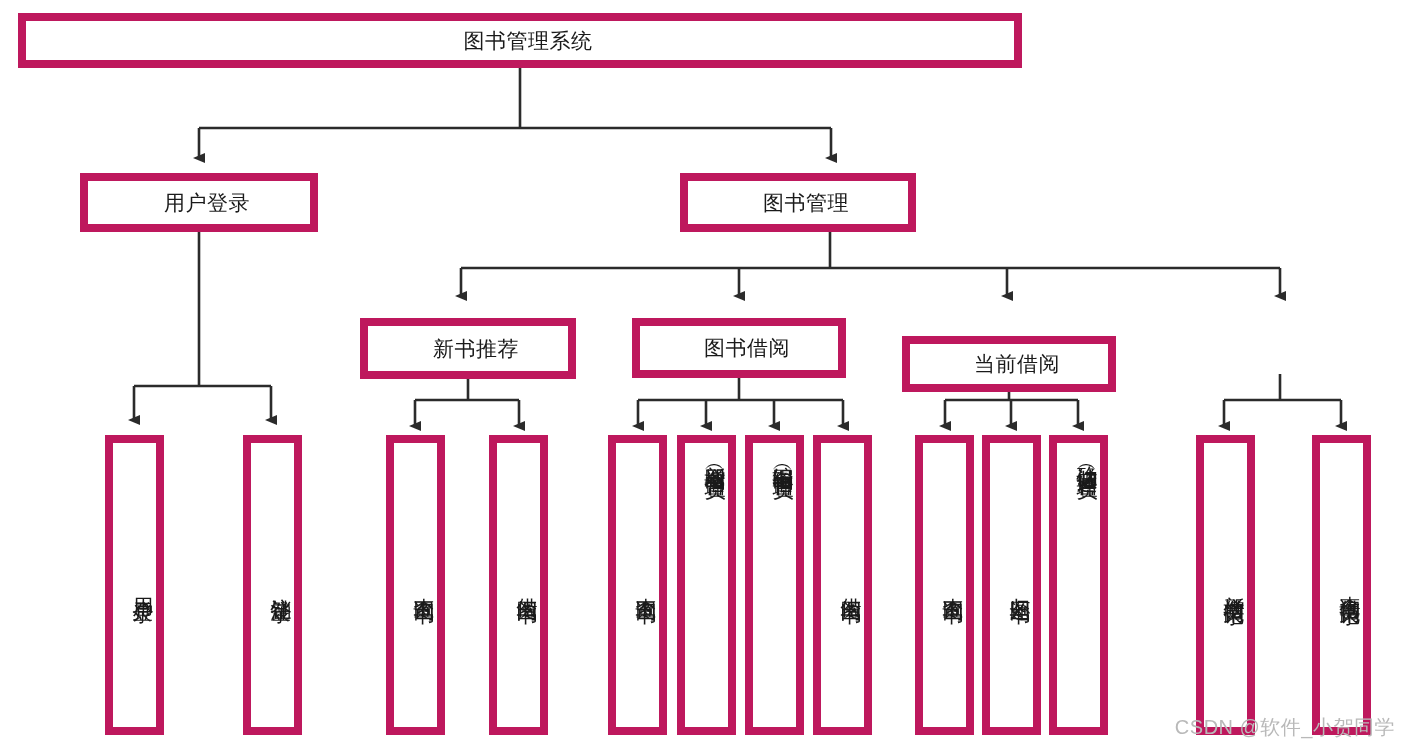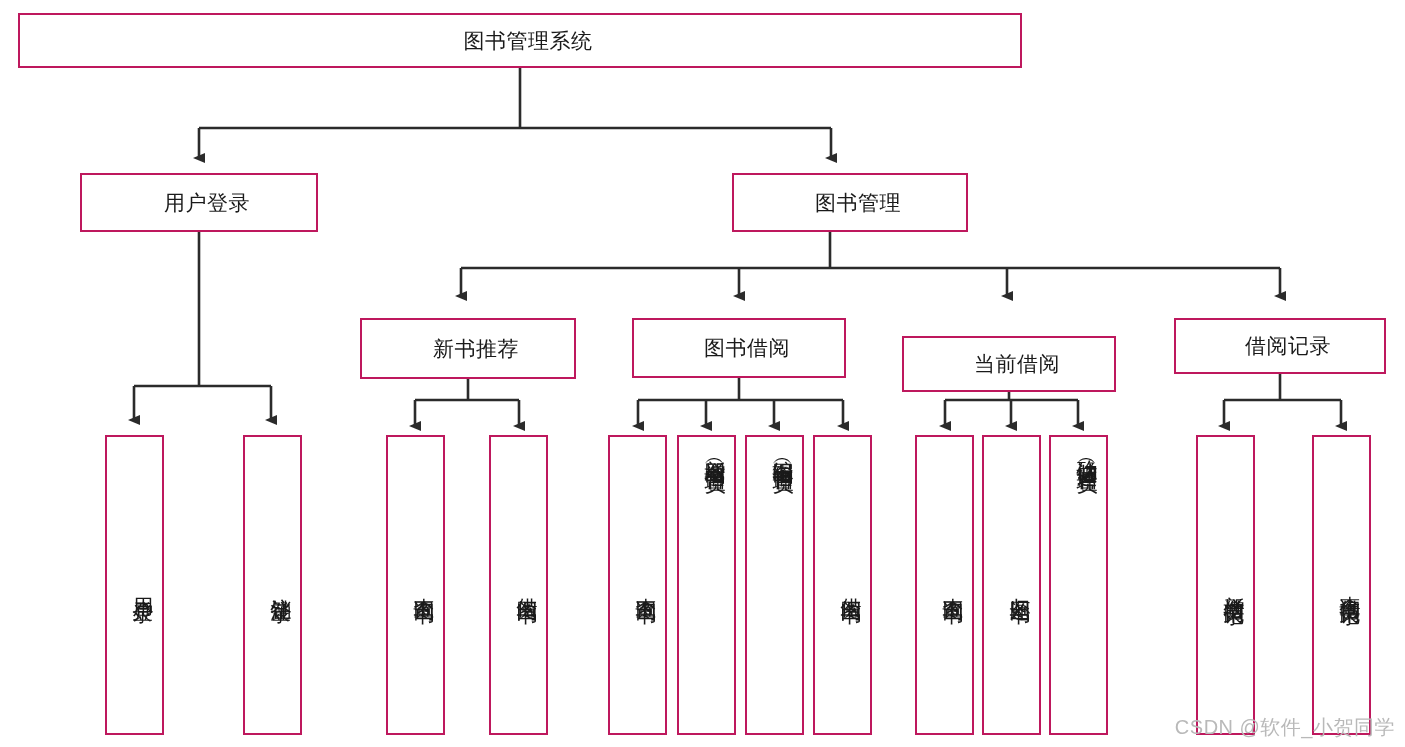--- a/index.html
+++ b/index.html
@@ -21,21 +21,21 @@
     position: absolute;
     left: 0;
     top: 0;
     width: 1405px;
     height: 747px;
   }
   .node-box {
     position: absolute;
     box-sizing: border-box;
     background: #ffffff;
-    border: 2px solid #be185d;
+    border: 8px solid #be185d;
     display: flex;
     align-items: center;
     justify-content: center;
     color: #1a1a1a;
     padding-left: 16px;
   }
   .node-label-h {
     font-size: 21px;
     line-height: 1.1;
     white-space: nowrap;
@@ -123,39 +123,36 @@
   </svg>
 
   <div class="node-box" style="left:18px; top:13px; width:1004px; height:55px;">
     <span class="node-label-h">图书管理系统</span>
   </div>
 
   <div class="node-box" style="left:80px; top:173px; width:238px; height:59px;">
     <span class="node-label-h">用户登录</span>
   </div>
 
-  <div class="node-box" style="left:732px; top:173px; width:236px; height:59px;">
+  <div class="node-box" style="left:680px; top:173px; width:236px; height:59px;">
     <span class="node-label-h">图书管理</span>
   </div>
 
   <div class="node-box" style="left:360px; top:318px; width:216px; height:61px;">
     <span class="node-label-h">新书推荐</span>
   </div>
 
   <div class="node-box" style="left:632px; top:318px; width:214px; height:60px;">
     <span class="node-label-h">图书借阅</span>
   </div>
 
   <div class="node-box" style="left:902px; top:318px; width:214px; height:56px;margin-top:18px;">
     <span class="node-label-h">当前借阅</span>
   </div>
 
-  <div class="node-box" style="left:1174px; top:318px; width:212px; height:56px;">
-    <span class="node-label-h">借阅记录</span>
-  </div>
 
   <div class="node-box leaf-box centered" style="left:105px; top:435px; width:59px; height:300px;">
     <span class="node-label-v">用户登录</span>
   </div>
 
   <div class="node-box leaf-box centered" style="left:243px; top:435px; width:59px; height:300px;">
     <span class="node-label-v">注销登录</span>
   </div>
 
   <div class="node-box leaf-box centered" style="left:386px; top:435px; width:59px; height:300px;">

